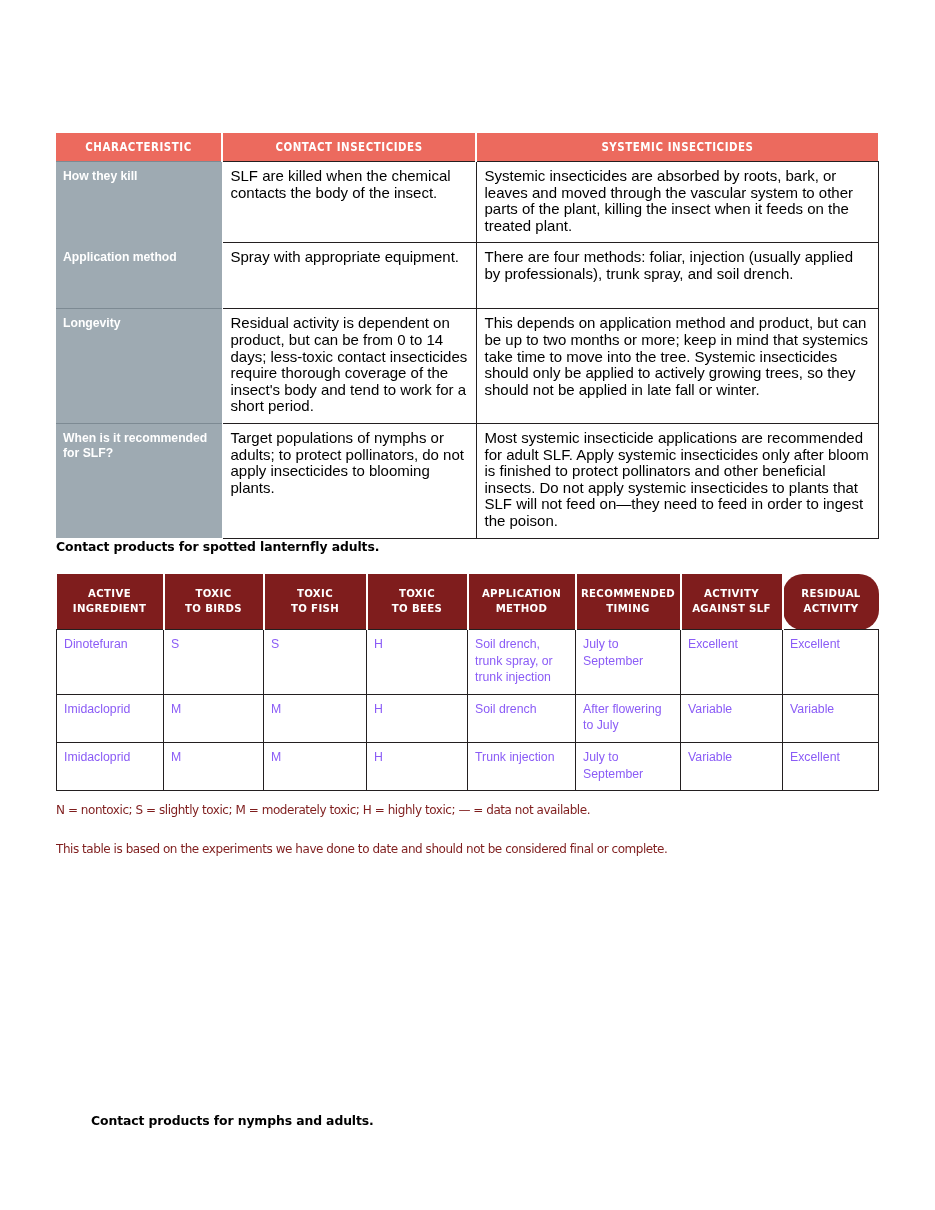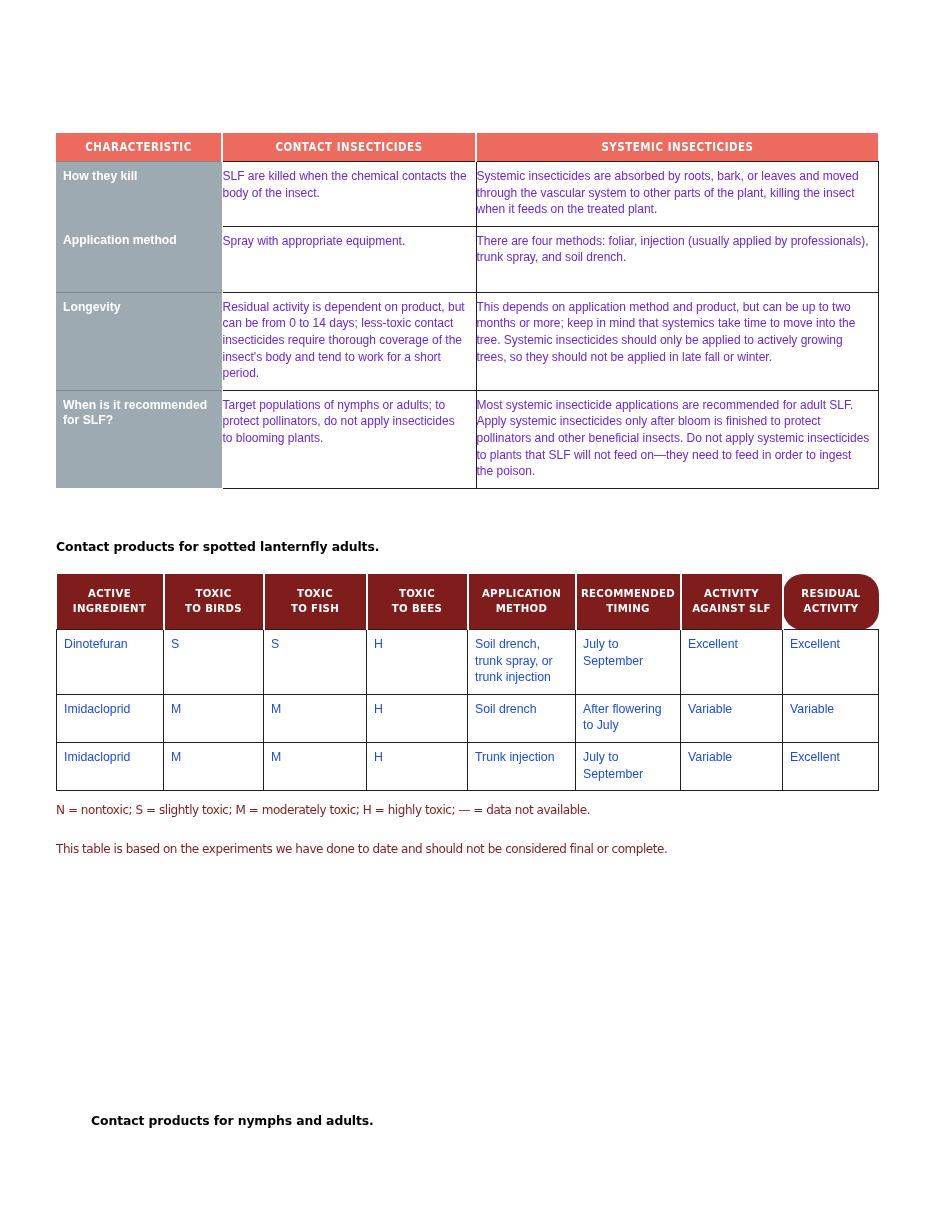--- a/index.html
+++ b/index.html
@@ -93,24 +93,24 @@
     font-weight: 700;
     line-height: 15.5px;
     padding: 7px 0 8px 7px;
     border-top: 1px solid #7d8a93;
     border-right: 1px solid #ffffff;
   }
   #table-contact-vs-systemic tr:first-child + tr .rowlabel { border-top: none; }
 
   #table-contact-vs-systemic .cell {
     background: #ffffff;
-    color: #6d28d9;
-    font-size: 12px;
+    color: #000000;
+    font-size: 15px;
     line-height: 16.6px;
-    padding: 6px 8px 8px 0;
+    padding: 6px 8px 8px 8px;
     border-top: 1px solid #231f20;
     border-left: 1px solid #231f20;
     border-right: 1px solid #231f20;
   }
   #table-contact-vs-systemic tr.body-row:last-child .cell {
     border-bottom: 1px solid #231f20;
   }
   #table-contact-vs-systemic tr.body-row:first-of-type .cell {
     border-top: 1px solid #231f20;
   }
@@ -132,21 +132,21 @@
     vertical-align: middle;
     height: 55px;
     line-height: 14.5px;
     padding: 0 2px;
     border-right: 2px solid #ffffff;
   }
   #table-systemic-products .hdr:last-child { border-right: none; border-radius: 20px; }
 
   #table-systemic-products .cell {
     background: #ffffff;
-    color: #1d4ed8;
+    color: #8b5cf6;
     font-size: 12.3px;
     line-height: 16.6px;
     padding: 6px 17px 8px 7px;
     border-top: 1px solid #231f20;
     border-right: 1px solid #231f20;
     vertical-align: top;
   }
   #table-systemic-products .cell:first-child {
     border-left: 1px solid #231f20;
   }

